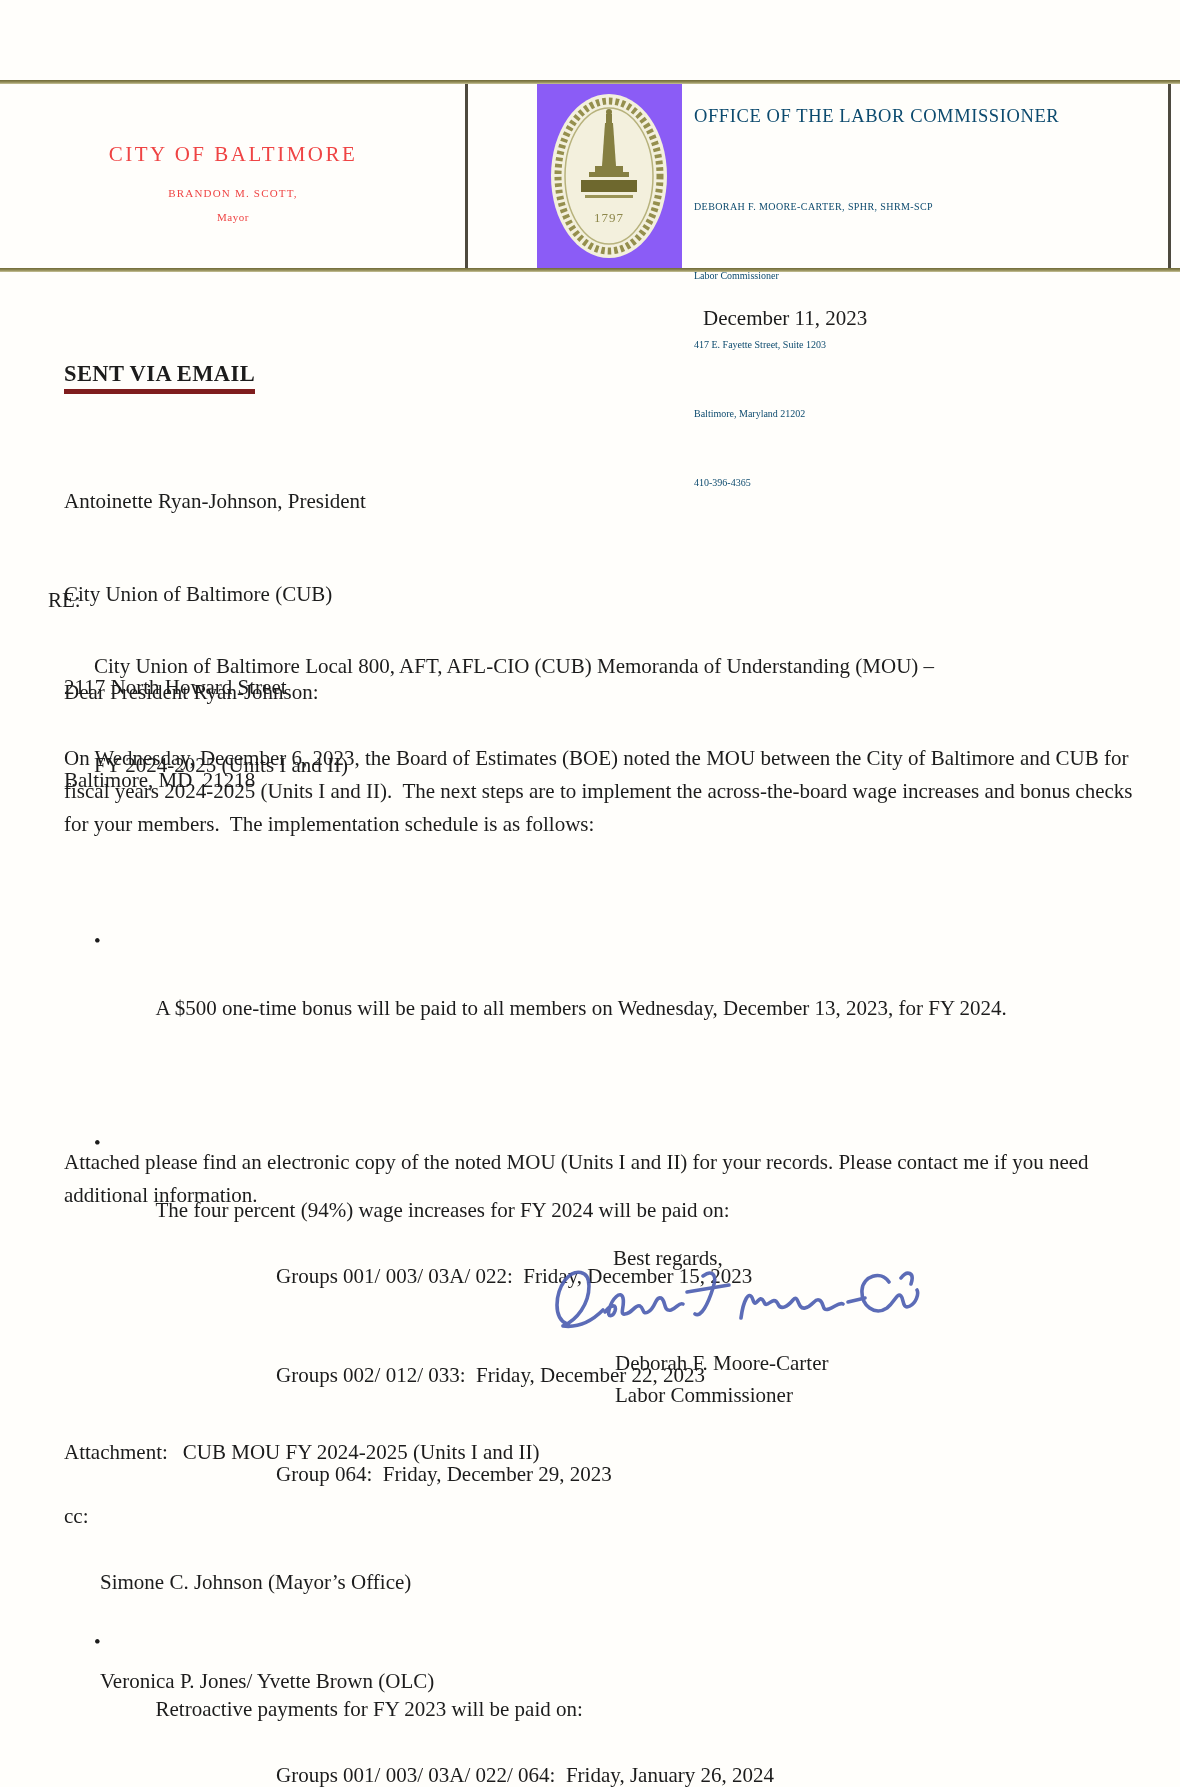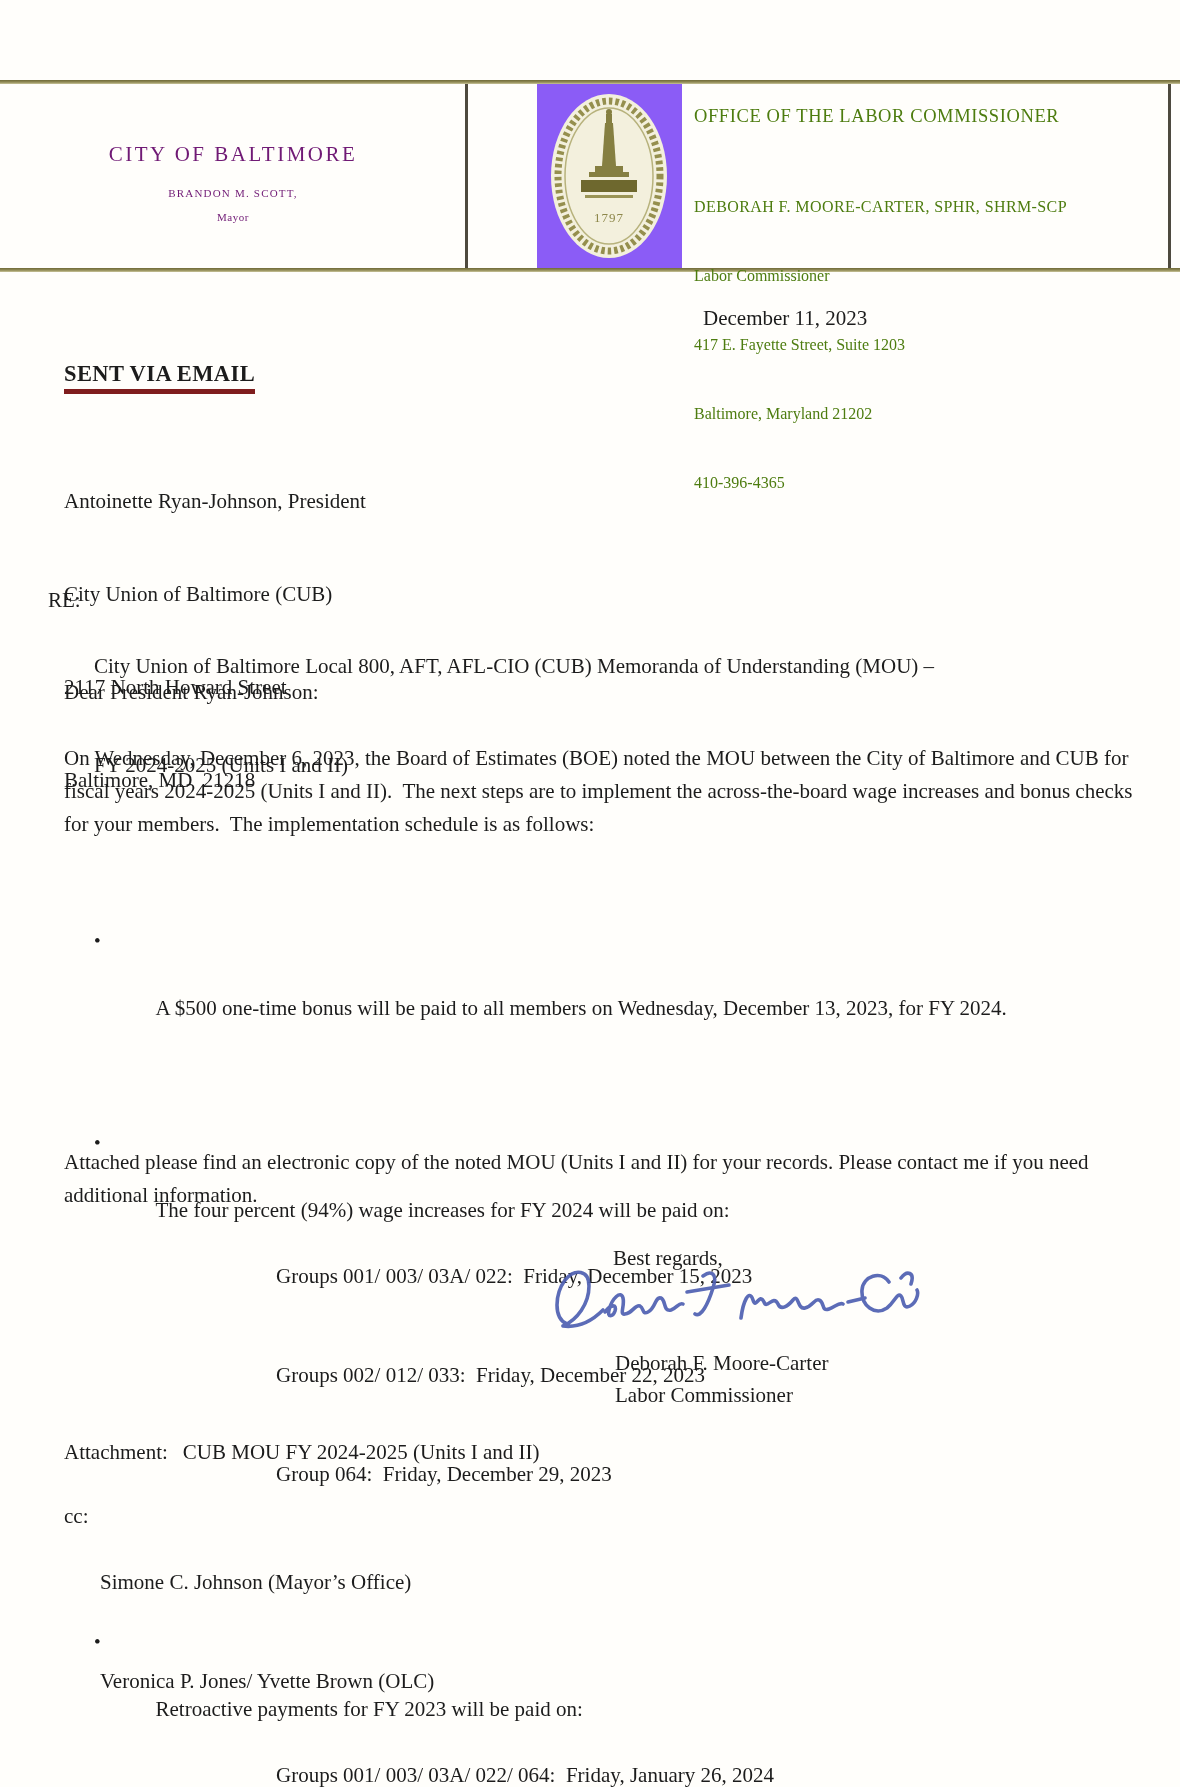--- a/index.html
+++ b/index.html
@@ -13,32 +13,32 @@
 
   
   .rule { left:0; width:1180px; height:4px;
           background:linear-gradient(#6f6a38, #938d58 55%, #c9c49a); }
   .rule-top { top:80px; }
   .rule-bottom { top:268px; }
   .hdr-vline { top:84px; height:184px; width:3px; background:#4e4a3e; }
   .vline-left { left:465px; }
   .vline-right { left:1168px; }
 
-  .hdr-left { left:0; top:84px; width:466px; height:184px; text-align:center; color:#701a75; }
+  .hdr-left { left:0; top:84px; width:466px; height:184px; text-align:center; color:#ef4444; }
   .city-title { padding-top:58px; font-size:21px; letter-spacing:2.5px; }
   .mayor-name { padding-top:20px; font-size:11px; letter-spacing:1.2px; }
   .mayor-title { padding-top:12px; font-size:11px; letter-spacing:0.5px; }
 
   .seal-block { left:537px; top:84px; width:145px; height:184px; background:#8b5cf6;
                 display:flex; align-items:center; justify-content:center; }
   .seal-year { font-family:"Liberation Serif", serif; font-size:13px; fill:#8d874a; letter-spacing:1px; }
 
-  .hdr-right { left:694px; top:84px; width:470px; color:#4d7c0f; }
+  .hdr-right { left:694px; top:84px; width:470px; color:#0c4a6e; }
   .office-title { padding-top:22px; font-size:18.5px; letter-spacing:0.6px; white-space:pre; }
-  .hdr-contact { padding-top:22px; font-size:16px; line-height:23px; white-space:pre; }
+  .hdr-contact { padding-top:22px; font-size:10px; line-height:23px; white-space:pre; }
   .hdr-commissioner { letter-spacing:0.4px; }
 
   
   .date-line { left:703px; top:302px; }
   .sent-via { left:64px; top:360px; font-size:22.5px; font-weight:bold; letter-spacing:0.4px;
               border-bottom:5px solid #7f1d1d; padding-bottom:1px; line-height:28px; }
   .recipient { left:64px; top:424px; line-height:31px; }
   .re-block { left:48px; top:584px; display:flex; }
   .re-label { width:46px; }
   .salutation { left:64px; top:676px; }

